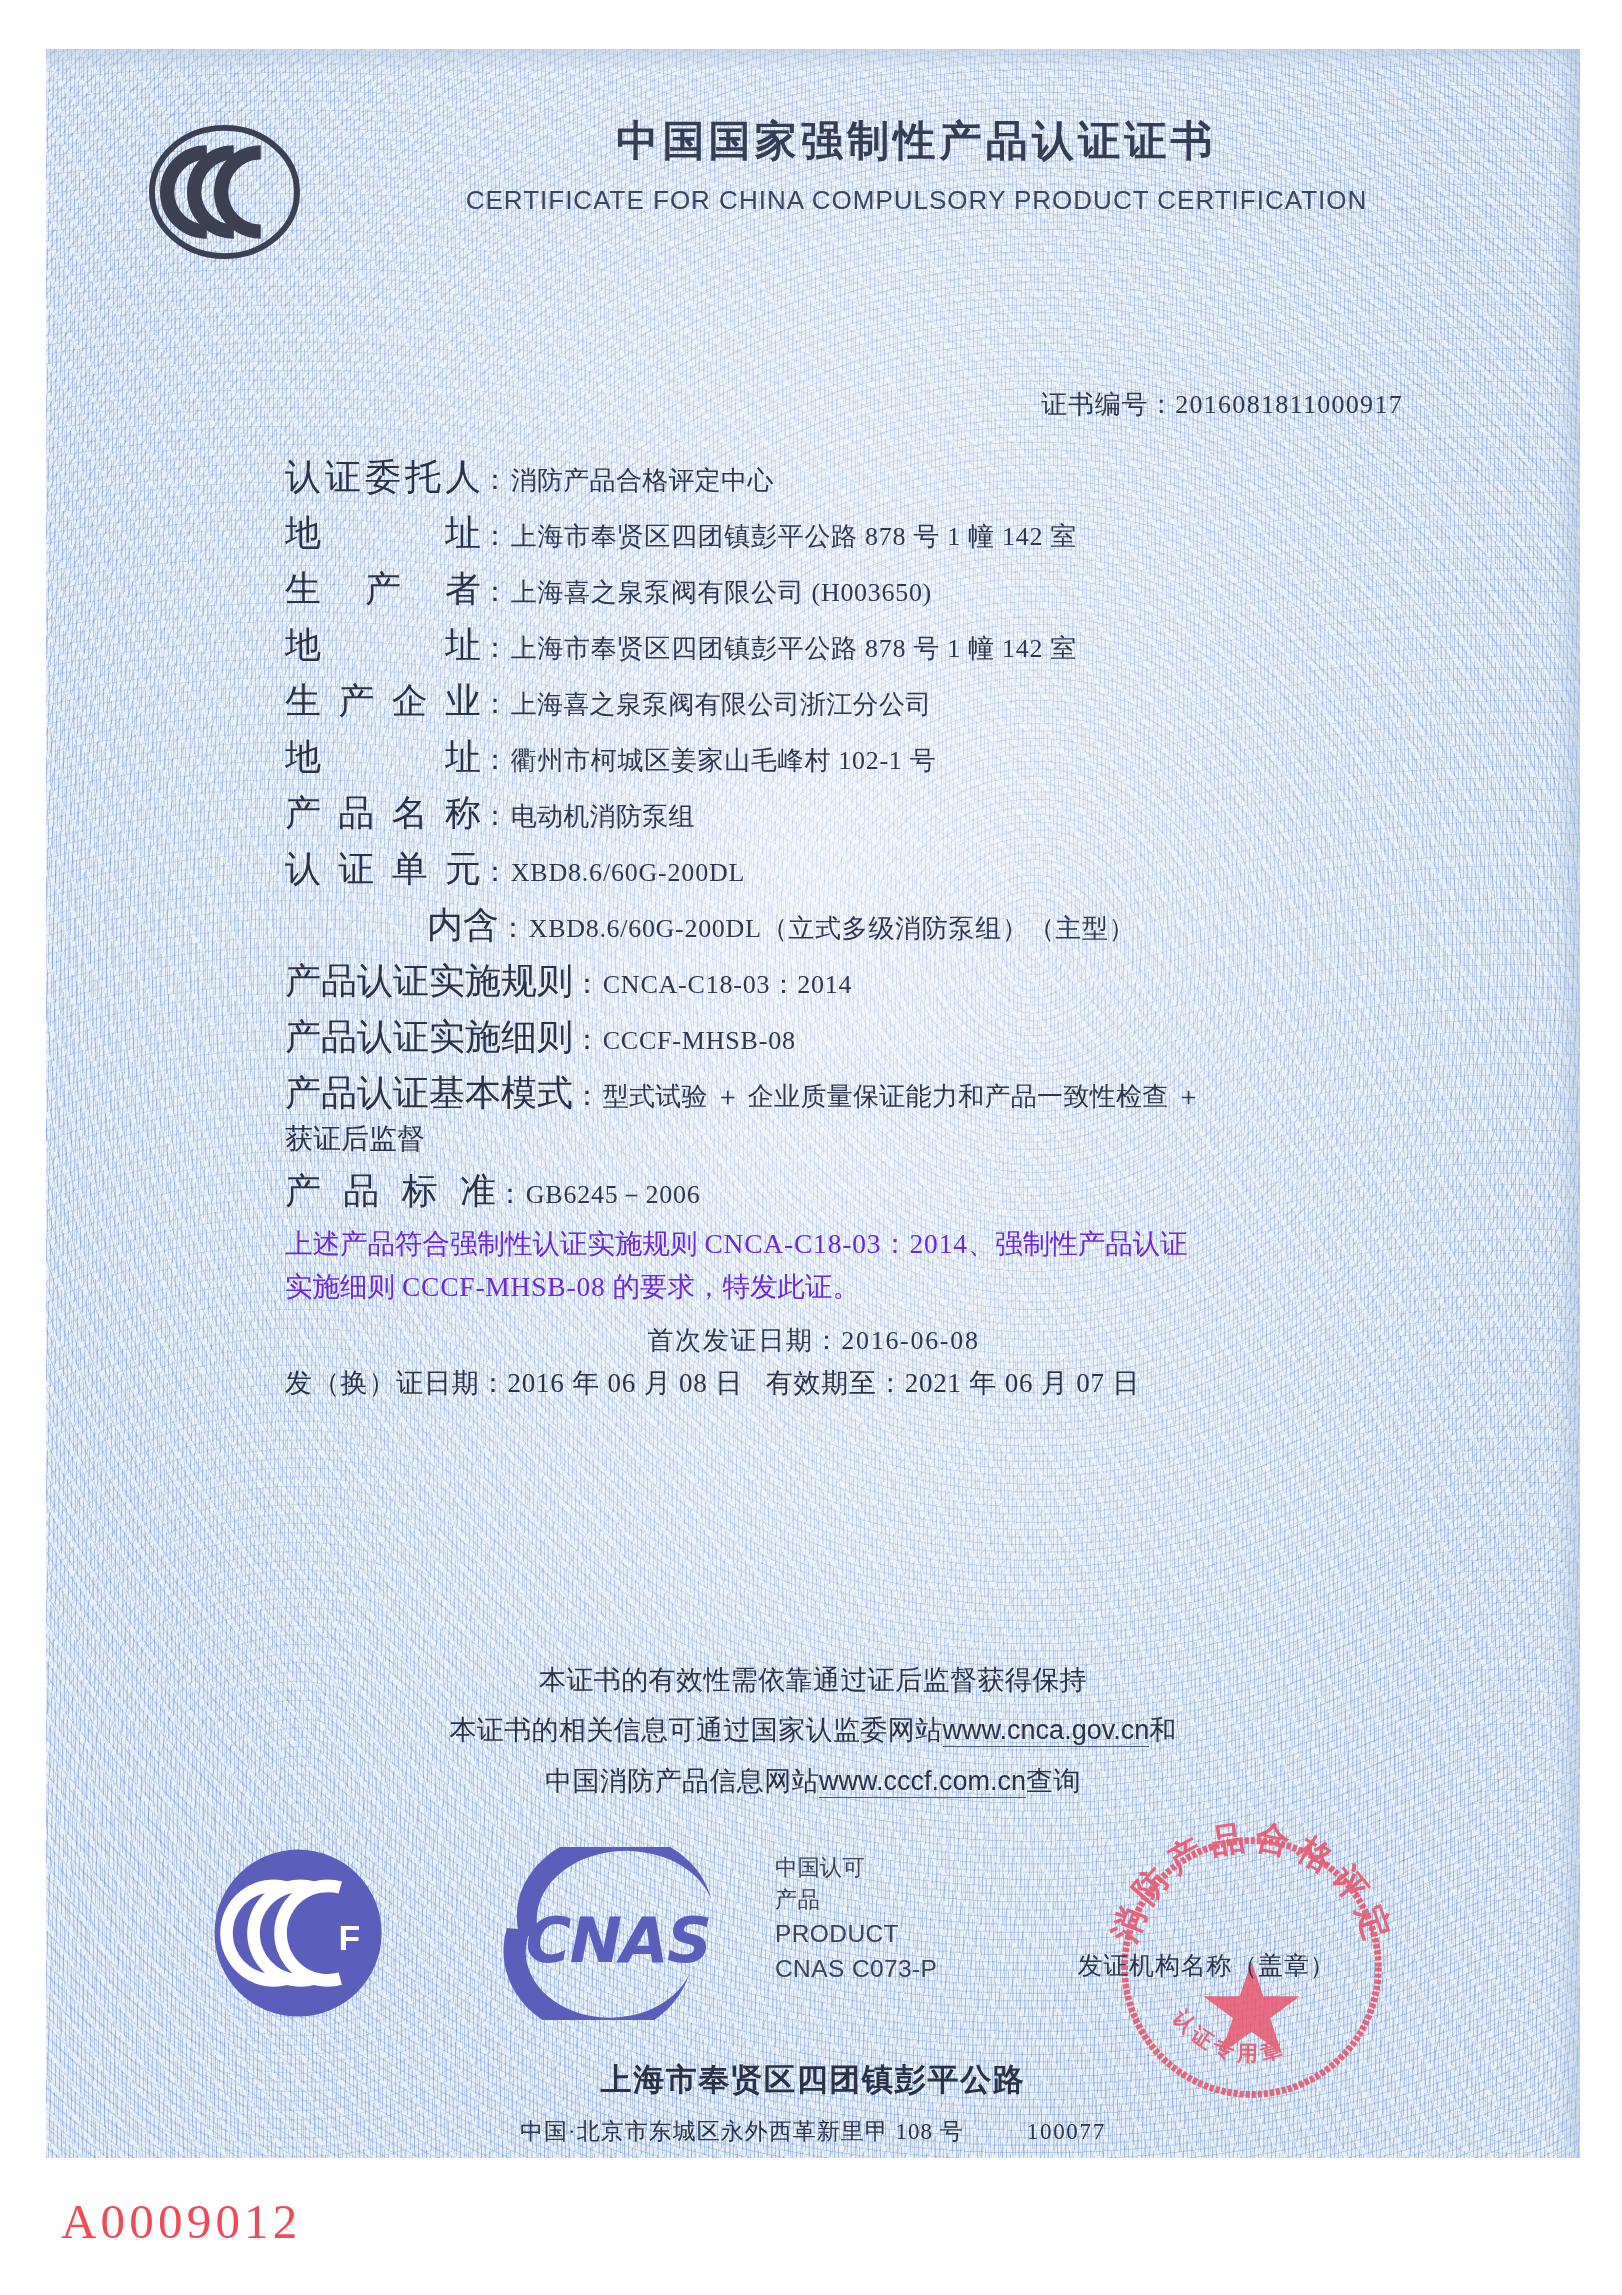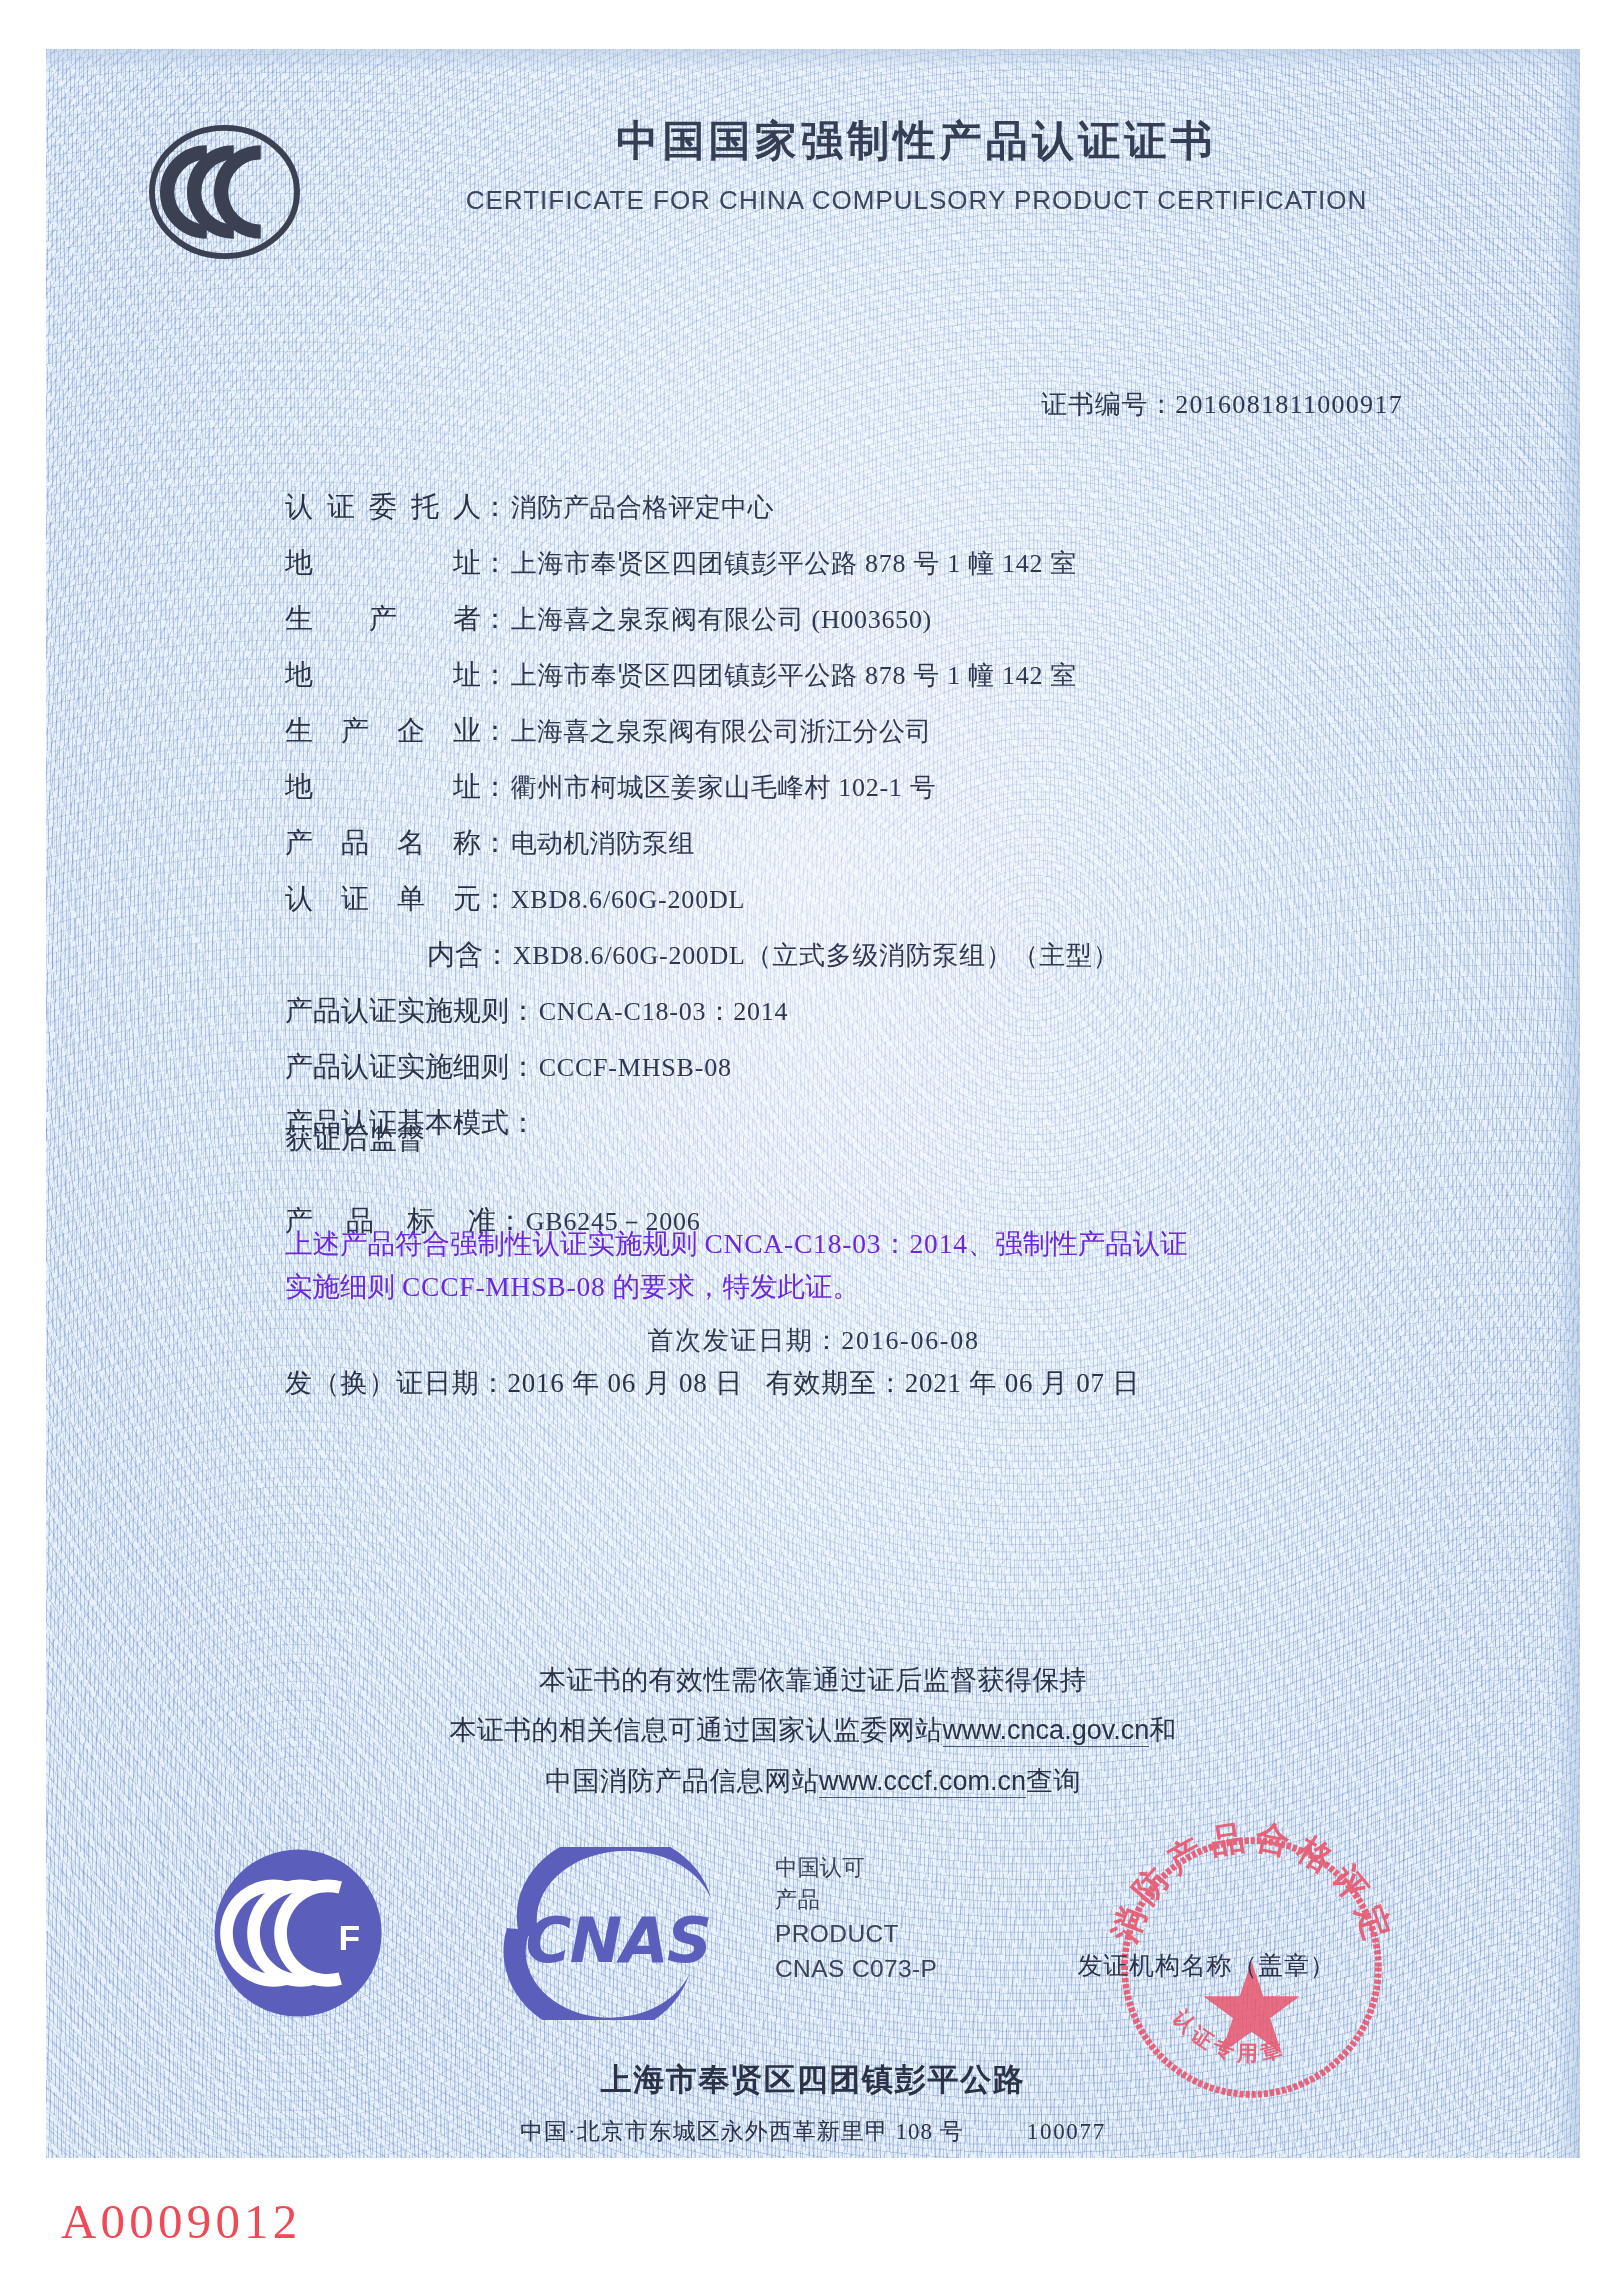--- a/index.html
+++ b/index.html
@@ -145,24 +145,23 @@
     width: 1209px;
   }
   .field-row {
     display: flex;
     align-items: baseline;
     margin-bottom: 8px;
     height: 48px;
     white-space: nowrap;
   }
   .f-label {
-    font-size: 28px;
+    font-size: 36px;
     color: #2b3247;
     flex: none;
-    margin-top: 35px;
   }
   .f-label.spread {
     display: inline-block;
     width: 196px;
     text-align: justify;
     text-align-last: justify;
   }
   .f-label.spread5 {
     display: inline-block;
     width: 211px;
@@ -450,20 +449,21 @@
       <div class="field-row">
         <span class="f-label">产品认证实施细则</span>
           <span class="f-colon">：</span>
           <span class="f-value ascii">CCCF-MHSB-08</span>
       </div>
 
       <div id="mode-wrap">
         <div class="field-row" style="margin-bottom:0;">
           <span class="f-label">产品认证基本模式</span>
             <span class="f-colon">：</span>
+            <span class="f-value">型式试验 ＋ 企业质量保证能力和产品一致性检查 ＋</span>
         </div>
         <div id="mode-second">获证后监督</div>
       </div>
 
       <div class="field-row">
         <span class="f-label spread5">产品标准</span>
           <span class="f-colon">：</span>
           <span class="f-value ascii">GB6245－2006</span>
       </div>
 

